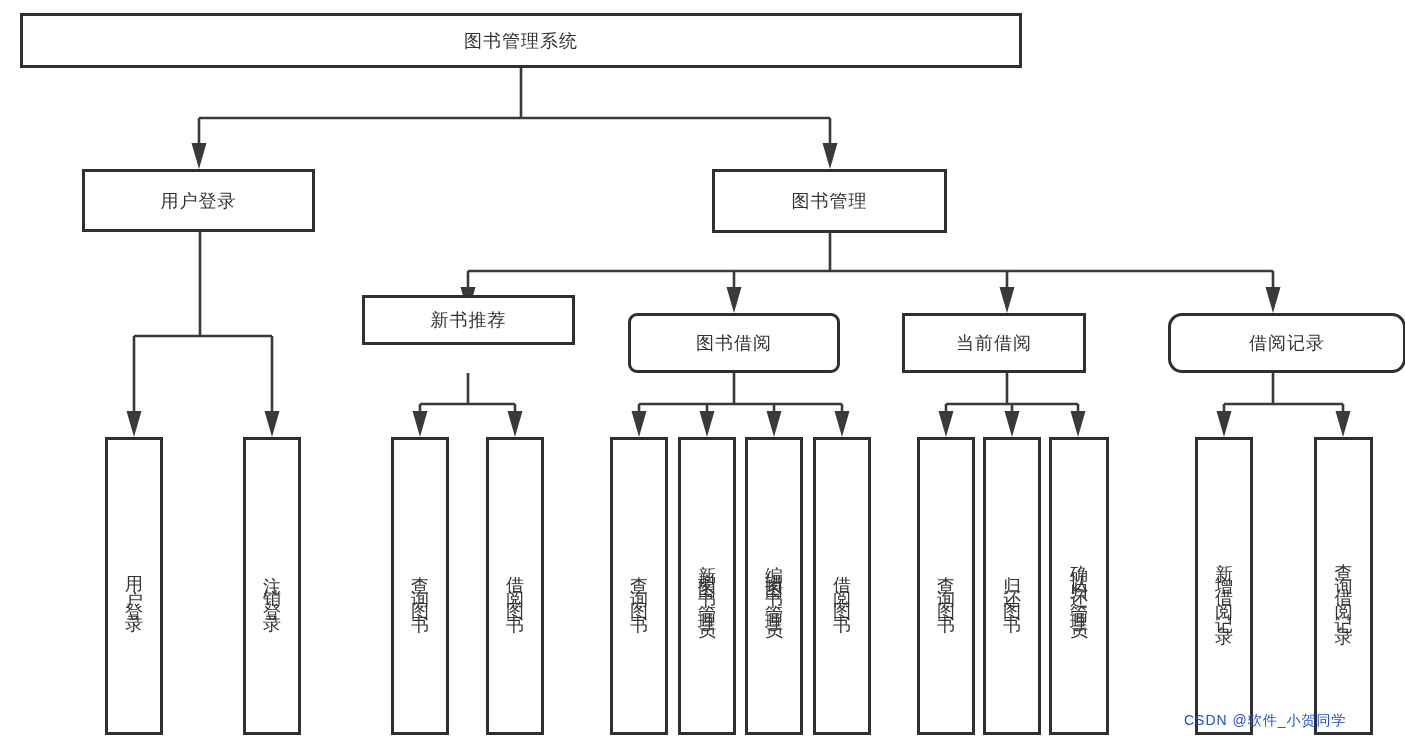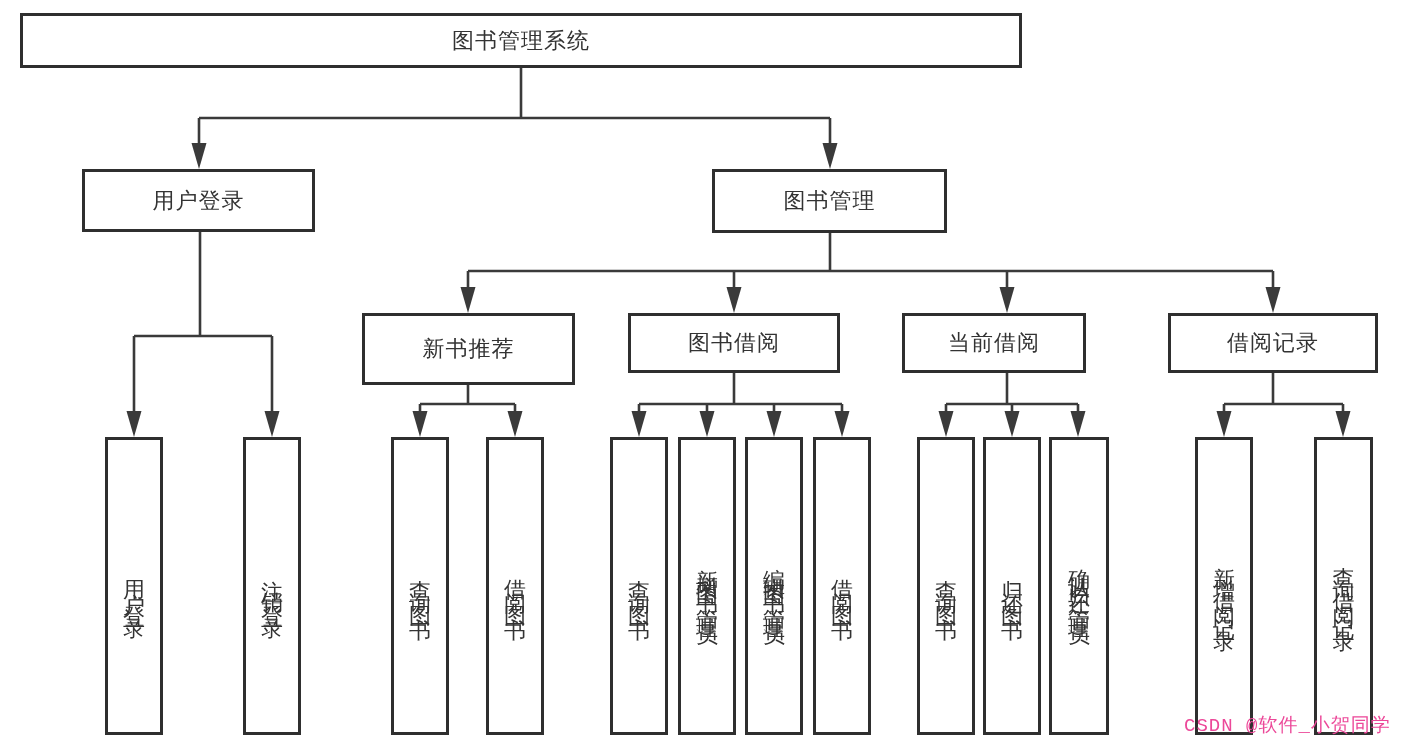--- a/index.html
+++ b/index.html
@@ -22,47 +22,46 @@
     z-index: 1;
   }
   .node {
     position: absolute;
     box-sizing: border-box;
     background: #ffffff;
     border: 3px solid #2f2f2f;
     display: flex;
     align-items: center;
     justify-content: center;
-    font-size: 22px;
+    font-size: 18px;
     color: #333333;
     z-index: 2;
     letter-spacing: 1px;
     text-align: center;
   }
   .vnode {
     writing-mode: vertical-lr;
     text-orientation: mixed;
     letter-spacing: 13px;
     line-height: 1;
     padding-top: 4px;
   }
   .vnode.tight {
     letter-spacing: 8px;
     padding-top: 2px;
   }
   .watermark {
     position: absolute;
     left: 1184px;
     top: 712px;
-    font-size: 19px;
-    color: #ec4899;
+    font-size: 14px;
+    color: #1d4ed8;
     letter-spacing: 1px;
     white-space: nowrap;
     z-index: 3;
-    font-family: Liberation Mono, monospace;
   }
 </style>
 </head>
 <body>
 
 <div class="canvas">
 
   <svg class="connectors" width="1405" height="747" viewBox="0 0 1405 747">
     <g stroke="#3a3a3a" stroke-width="2.6" fill="none">
 
@@ -130,24 +129,24 @@
       <polygon points="1216.5,411 1231.5,411 1224,437"></polygon>
       <polygon points="1335.5,411 1350.5,411 1343,437"></polygon>
     </g>
   </svg>
 
   <div class="node" style="left:20px; top:13px; width:1002px; height:55px;">图书管理系统</div>
 
   <div class="node" style="left:82px; top:169px; width:233px; height:63px;">用户登录</div>
   <div class="node" style="left:712px; top:169px; width:235px; height:64px;">图书管理</div>
 
-  <div class="node" style="left:362px; top:313px; width:213px; height:72px;">新书推荐</div>
-  <div class="node" style="left:628px; top:313px; width:212px; height:60px;">图书借阅</div>
+  <div class="node" style="left:362px; top:295px; width:213px; height:50px;">新书推荐</div>
+  <div class="node" style="left:628px; top:313px; width:212px; height:60px;border-radius:9px;">图书借阅</div>
   <div class="node" style="left:902px; top:313px; width:184px; height:60px;">当前借阅</div>
-  <div class="node" style="left:1168px; top:313px; width:210px; height:60px;">借阅记录</div>
+  <div class="node" style="left:1168px; top:313px; width:238px; height:60px;border-radius:14px;">借阅记录</div>
 
   <div class="node vnode" style="left:105px; top:437px; width:58px; height:298px;">用户登录</div>
   <div class="node vnode" style="left:243px; top:437px; width:58px; height:298px;">注销登录</div>
 
   <div class="node vnode" style="left:391px; top:437px; width:58px; height:298px;">查询图书</div>
   <div class="node vnode" style="left:486px; top:437px; width:58px; height:298px;">借阅图书</div>
 
   <div class="node vnode" style="left:610px; top:437px; width:58px; height:298px;">查询图书</div>
   <div class="node vnode tight" style="left:678px; top:437px; width:58px; height:298px;">新增图书（管理员）</div>
   <div class="node vnode tight" style="left:745px; top:437px; width:58px; height:298px;">编辑图书（管理员）</div>

